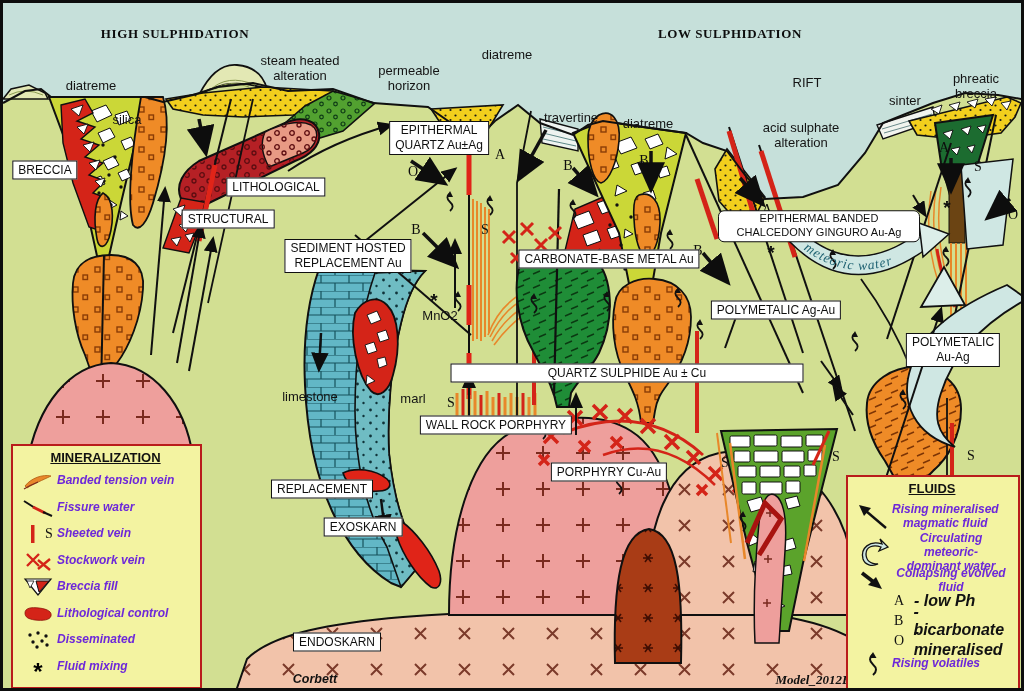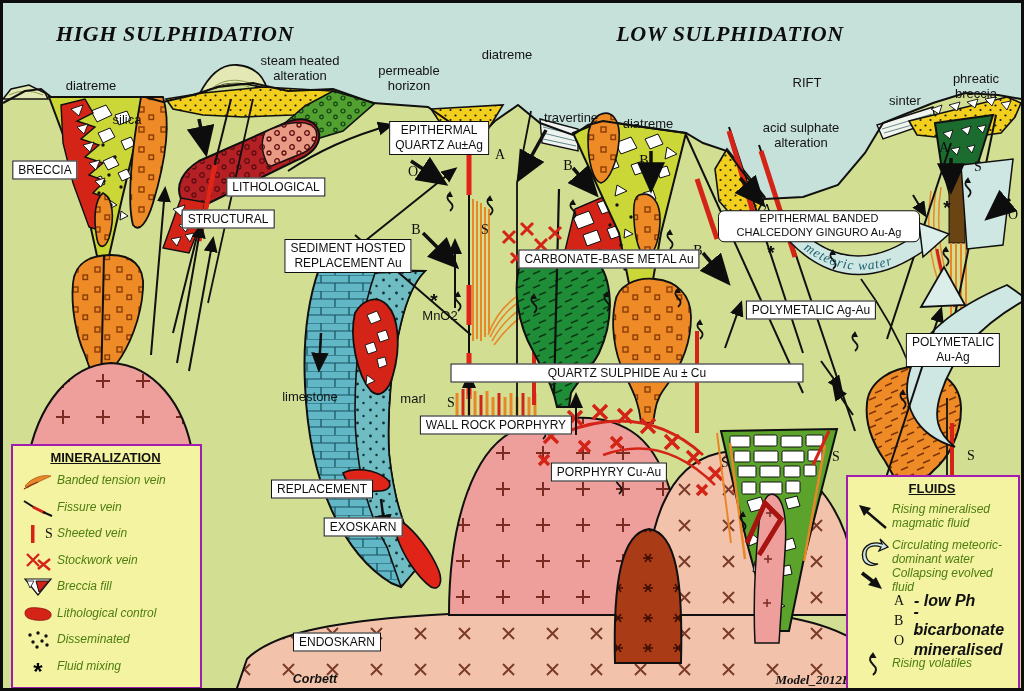--- a/index.html
+++ b/index.html
@@ -3,36 +3,36 @@
 <meta charset="utf-8">
 <style>
   html,body{margin:0;padding:0;background:#888;}
   .stage{position:relative;width:1024px;height:691px;overflow:hidden;
          border:3px solid #0d0d0d;box-sizing:border-box;background:#c6e0da;
          font-family:"Liberation Sans",sans-serif;}
   .stage svg.geo{position:absolute;left:0;top:0;}
   .lbl{position:absolute;transform:translate(-50%,-50%);font-size:13px;color:#141414;
        text-align:center;white-space:pre-line;line-height:1.12;pointer-events:none;}
   .title{position:absolute;transform:translate(-50%,-50%);font-family:"Liberation Serif",serif;
-       font-weight:bold;font-size:22px;letter-spacing:.6px;color:#0d0d0d;white-space:nowrap;font-style:italic;}
+       font-weight:bold;font-size:13px;letter-spacing:.6px;color:#0d0d0d;white-space:nowrap;}
   .box{position:absolute;transform:translate(-50%,-50%);background:#ffffff;
        border:1.6px solid #101010;padding:1px 5px;font-size:12px;color:#101010;
        text-align:center;white-space:pre-line;line-height:1.25;box-sizing:border-box;}
   .box.small{font-size:11px;border-radius:6px;}
   .credit{position:absolute;transform:translate(-50%,-50%);font-style:italic;white-space:nowrap;}
   .credit.author{font-size:12.5px;font-weight:bold;color:#111;}
   .credit.model{font-family:"Liberation Serif",serif;font-weight:bold;font-size:13px;color:#111;}
-  .legend{position:absolute;background:#f3f3a1;border:2px solid #a21caf;box-sizing:border-box;
+  .legend{position:absolute;background:#f3f3a1;border:2px solid #b91c1c;box-sizing:border-box;
           padding:4px 8px 2px 6px;}
   .leg-title{font-weight:bold;font-size:13px;text-decoration:underline;text-align:center;
              color:#111;margin-bottom:3px;}
   .leg-row{display:flex;align-items:center;}
   .leg-ic{width:38px;flex:0 0 38px;display:flex;align-items:center;justify-content:center;}
-  .leg-lab{font-style:italic;font-weight:400;font-size:12px;color:#4d7c0f;line-height:1.15;
-           white-space:pre-line;}
+  .leg-lab{font-style:italic;font-weight:700;font-size:12px;color:#6d28d9;line-height:1.15;
+           white-space:pre-line;text-align:center;}
   .leg-letter{font-family:"Liberation Serif",serif;font-size:14px;color:#111;margin-left:2px;}
   #legMin{left:8px;top:441px;width:191px;height:245px;}
   #legMin .leg-row{height:26.5px;}
   #legFlu{left:843px;top:472px;width:174px;height:216px;}
   .sub-row{display:flex;align-items:center;height:20px;margin-left:40px;}
   .sub-letter{font-family:"Liberation Serif",serif;font-size:14px;color:#111;width:16px;}
   .sub-lab{font-style:italic;font-weight:600;font-size:16px;color:#111;margin-left:4px;}
   .mk{font-family:"Liberation Serif",serif;font-size:14px;fill:#0d0d0d;}
   .mkb{font-family:"Liberation Sans",sans-serif;font-weight:bold;font-size:19px;fill:#0d0d0d;}
   .mw{font-family:"Liberation Serif",serif;font-style:italic;font-size:13.5px;fill:#1f6272;letter-spacing:1px;}
@@ -537,21 +537,21 @@
 
 <div class="box" style="left:42px;top:167px">BRECCIA</div>
 <div class="box" style="left:273px;top:184px">LITHOLOGICAL</div>
 <div class="box" style="left:225px;top:216px">STRUCTURAL</div>
 <div class="box" style="left:436px;top:135px">EPITHERMAL
 QUARTZ Au±Ag</div>
 <div class="box" style="left:345px;top:253px">SEDIMENT HOSTED
 REPLACEMENT Au</div>
 <div class="box" style="left:606px;top:256px">CARBONATE-BASE METAL Au</div>
 <div class="box small" style="left:816px;top:223px">EPITHERMAL BANDED CHALCEDONY GINGURO Au-Ag</div>
-<div class="box" style="left:808px;top:307px">POLYMETALIC Ag-Au</div>
+<div class="box" style="left:773px;top:307px">POLYMETALIC Ag-Au</div>
 <div class="box" style="left:950px;top:347px">POLYMETALIC Au-Ag</div>
 <div class="box" style="left:624px;top:370px;width:353px">QUARTZ SULPHIDE Au ± Cu</div>
 <div class="box" style="left:493px;top:422px">WALL ROCK PORPHYRY</div>
 <div class="box" style="left:606px;top:469px">PORPHYRY Cu-Au</div>
 <div class="box" style="left:319px;top:486px">REPLACEMENT</div>
 <div class="box" style="left:360px;top:524px">EXOSKARN</div>
 <div class="box" style="left:334px;top:639px">ENDOSKARN</div>
 
 <div class="credit author" style="left:312px;top:676px">Corbett</div>
 <div class="credit model" style="left:810px;top:677px">Model_2012B</div>
@@ -568,21 +568,21 @@
     <span class="leg-lab">Banded tension vein</span>
   </div>
   <div class="leg-row">
     <span class="leg-ic">
       <svg width="34" height="22">
             <path d="M3,4 L14,11" stroke="#111" stroke-width="2"></path>
             <path d="M12,10 L24,16" stroke="#d42418" stroke-width="3"></path>
             <path d="M22,15 L31,19" stroke="#111" stroke-width="2"></path>
           </svg>
     </span>
-    <span class="leg-lab">Fissure vein</span>
+    <span class="leg-lab">Fissure water</span>
   </div>
   <div class="leg-row">
     <span class="leg-ic">
       <svg width="20" height="22">
             <rect x="8" y="2" width="3.5" height="18" fill="#d42418"></rect>
           </svg>
           <span class="leg-letter">S</span>
     </span>
     <span class="leg-lab">Sheeted vein</span>
   </div>

